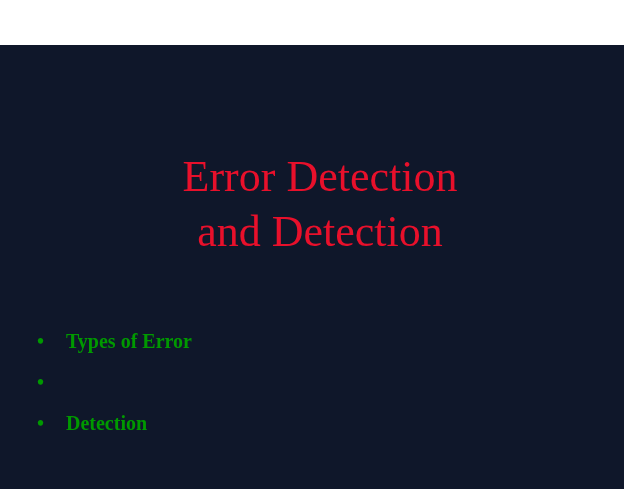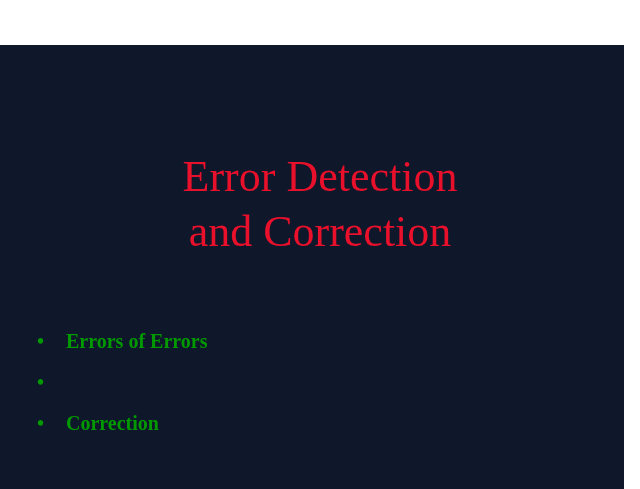--- a/index.html
+++ b/index.html
@@ -77,34 +77,34 @@
     white-space: nowrap;
   }
 </style>
 </head>
 <body>
 
 <div id="slide">
 
   <div id="slide-title">
     <span class="title-line">Error Detection</span>
-    <span class="title-line">and Correction</span>
+    <span class="title-line">and Detection</span>
   </div>
 
   <ul id="bullet-list">
 
     <li class="bullet-item">
       <span class="bullet-marker">•</span>
-      <span class="bullet-text">Errors of Errors</span>
+      <span class="bullet-text">Types of Error</span>
     </li>
 
     <li class="bullet-item">
       <span class="bullet-marker">•</span>
     </li>
 
     <li class="bullet-item">
       <span class="bullet-marker">•</span>
-      <span class="bullet-text">Correction</span>
+      <span class="bullet-text">Detection</span>
     </li>
 
   </ul>
 
 </div>
 
 </body></html>

